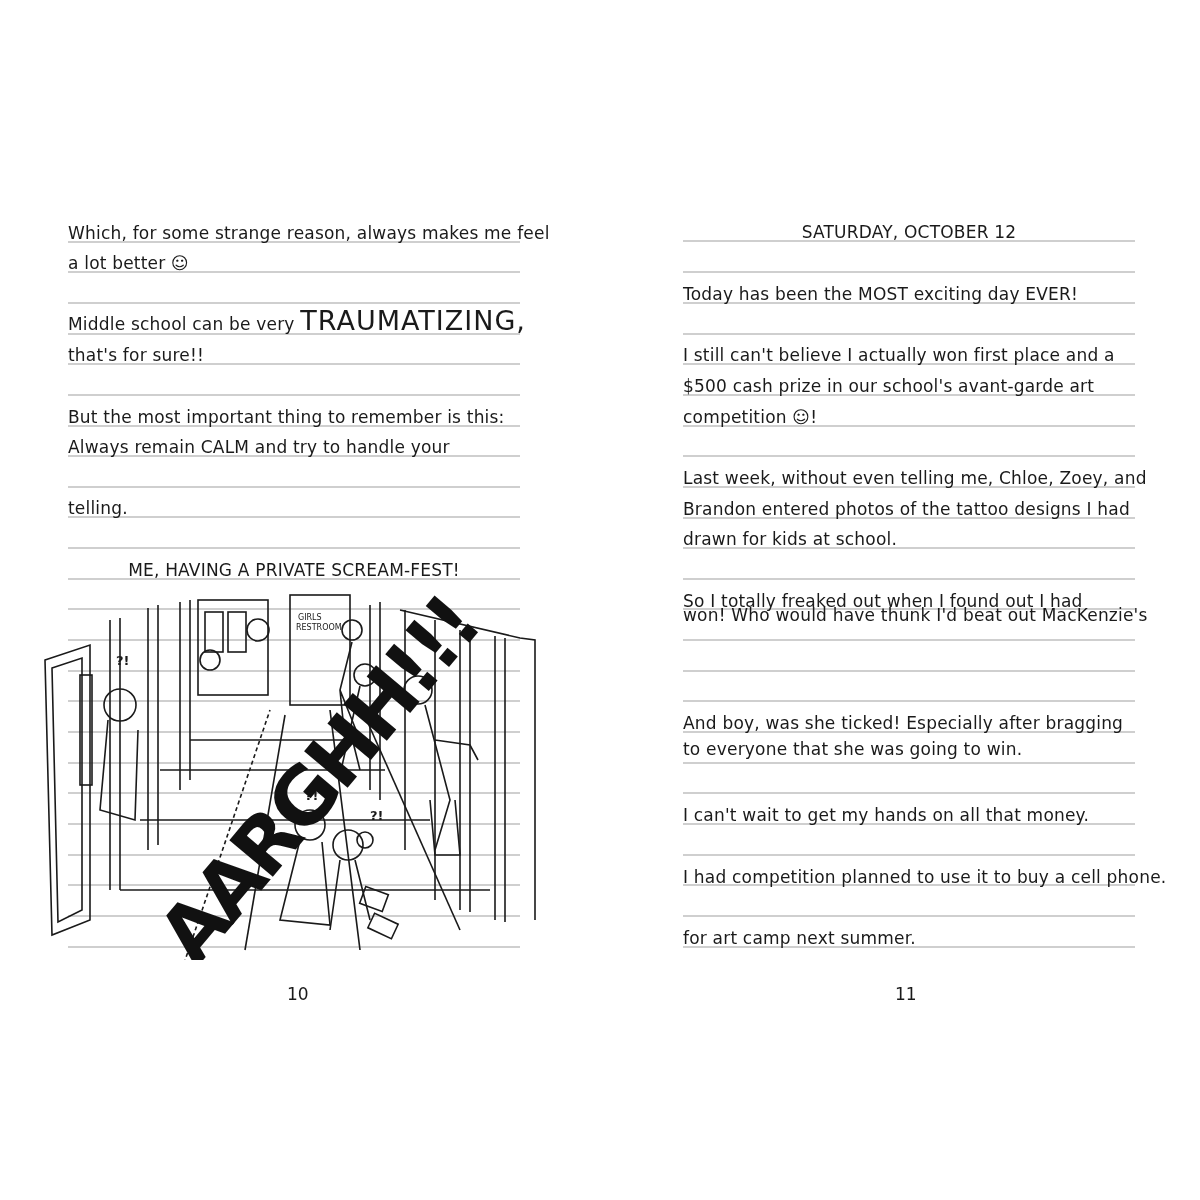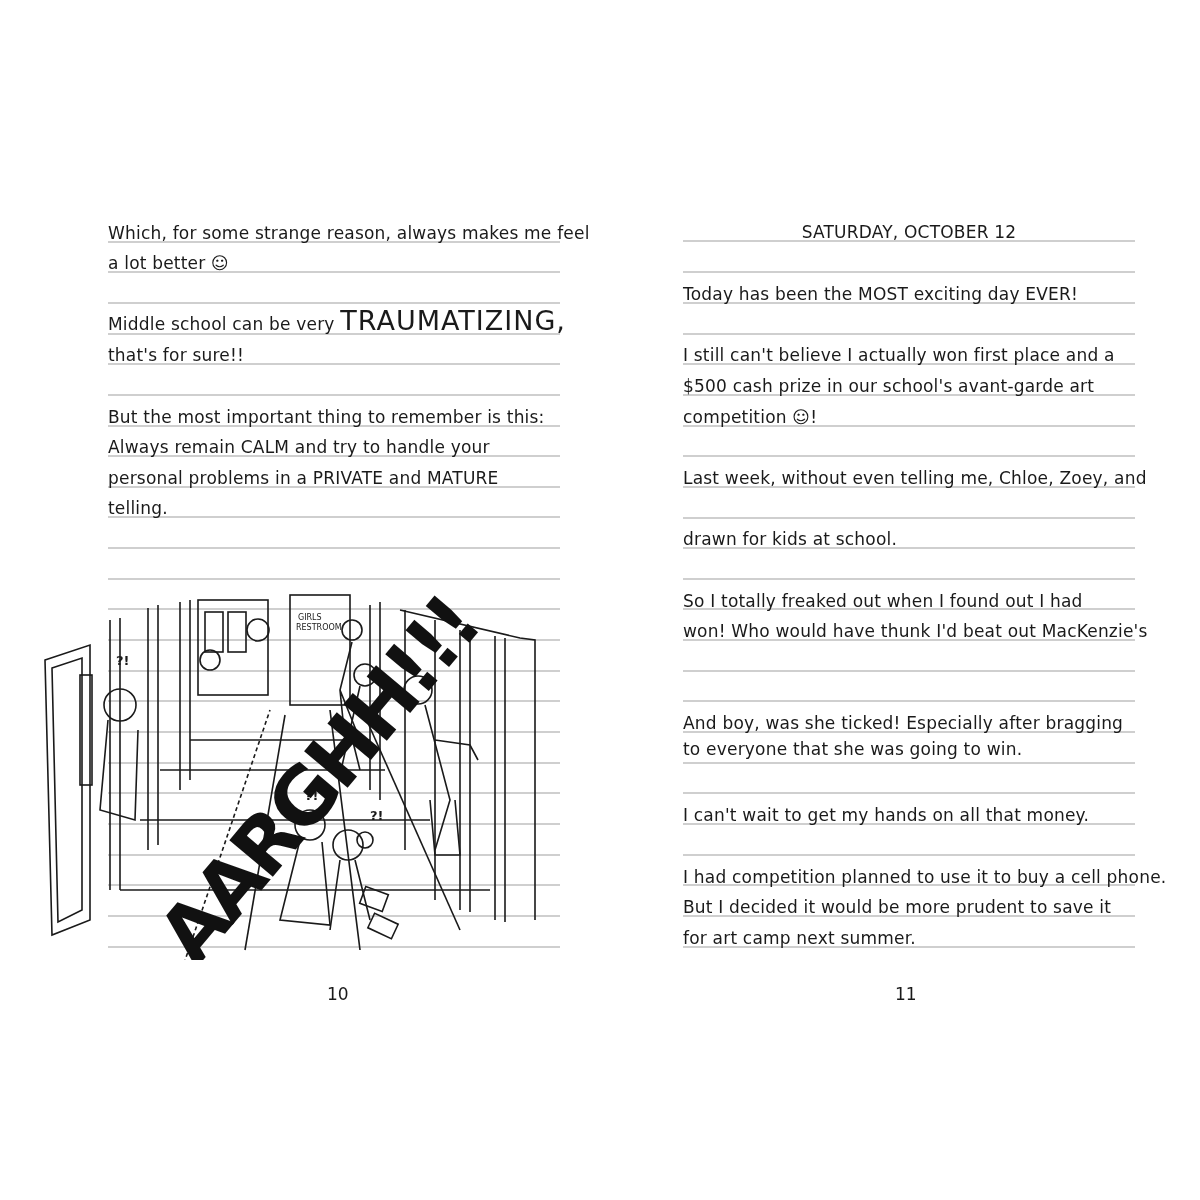--- a/index.html
+++ b/index.html
@@ -1,19 +1,19 @@
 <!DOCTYPE html>
 <html><head>
   <meta charset="utf-8">
   <style>
     html, body { margin: 0; padding: 0; background: #ffffff; }
     body { width: 1200px; height: 1200px; position: relative; overflow: hidden;
            font-family: "DejaVu Sans", sans-serif; color: #1a1a1a; }
     .page { position: absolute; top: 0; height: 1200px; }
-    .page-left { left: 68px; width: 452px; margin-left: 40px; }
+    .page-left { left: 68px; width: 452px; }
     .page-right { left: 683px; width: 452px; }
     .rule { position: absolute; left: 0; right: 0; height: 2px; background: #cfcfcf; }
     .line { position: absolute; left: 0; font-size: 17px; letter-spacing: 0.2px;
             white-space: nowrap; line-height: 22px; color: #1a1a1a;
             font-family: "DejaVu Sans", sans-serif; font-weight: normal; }
     .line.center { left: 0; right: 0; text-align: center; }
     .big { font-size: 27px; letter-spacing: 1px; font-weight: normal; }
     .pagenum { position: absolute; top: 984px; font-size: 17px; font-family: "DejaVu Sans", sans-serif; }
     .illus { position: absolute; left: 40px; top: 590px; width: 500px; height: 370px; }
   </style>
@@ -48,22 +48,22 @@
   <div class="rule" style="top:946px"></div>
 
   <div class="line" style="top:222px">Which, for some strange reason, always makes me feel</div>
   <div class="line" style="top:252px">a lot better ☺</div>
   <div class="line" style="top:310px">
     <span>Middle school can be very </span><span class="big">TRAUMATIZING,</span>
   </div>
   <div class="line" style="top:344px">that's for sure!!</div>
   <div class="line" style="top:406px">But the most important thing to remember is this:</div>
   <div class="line" style="top:436px">Always remain CALM and try to handle your</div>
-  <div class="line" style="top:467px">personal problems in a PRIVATE and MATURE</div>
   <div class="line" style="top:497px">telling.</div>
+  <div class="line center" style="top:559px">ME, HAVING A PRIVATE SCREAM-FEST!</div>
 
   <div class="pagenum" style="left:219px">10</div>
 </div>
 
 <svg class="illus" viewBox="0 0 500 370" xmlns="http://www.w3.org/2000/svg">
   <g stroke="#1a1a1a" stroke-width="1.6" fill="none">
 
     <line x1="135" y1="400" x2="230" y2="120" stroke-dasharray="4,3"></line>
     <line x1="205" y1="360" x2="245" y2="125"></line>
     <line x1="320" y1="360" x2="290" y2="120"></line>
@@ -163,24 +163,24 @@
   <div class="rule" style="top:884px"></div>
   <div class="rule" style="top:915px"></div>
   <div class="rule" style="top:946px"></div>
 
   <div class="line center" style="top:221px">SATURDAY, OCTOBER 12</div>
   <div class="line" style="top:283px">Today has been the MOST exciting day EVER!</div>
   <div class="line" style="top:344px">I still can't believe I actually won first place and a</div>
   <div class="line" style="top:375px">$500 cash prize in our school's avant-garde art</div>
   <div class="line" style="top:406px">competition ☺!</div>
   <div class="line" style="top:467px">Last week, without even telling me, Chloe, Zoey, and</div>
+  <div class="line" style="top:498px">Brandon entered photos of the tattoo designs I had</div>
   <div class="line" style="top:528px">drawn for kids at school.</div>
   <div class="line" style="top:590px">So I totally freaked out when I found out I had</div>
-  <div class="line" style="top:620px">won! Who would have thunk I'd beat out MacKenzie's</div>
+  <div class="line" style="top:604px">won! Who would have thunk I'd beat out MacKenzie's</div>
   <div class="line" style="top:712px">And boy, was she ticked! Especially after bragging</div>
   <div class="line" style="top:738px">to everyone that she was going to win.</div>
   <div class="line" style="top:804px">I can't wait to get my hands on all that money.</div>
   <div class="line" style="top:866px">I had competition planned to use it to buy a cell phone.</div>
-  <div class="line" style="top:896px">But I decided it would be more prudent to save it</div>
   <div class="line" style="top:927px">for art camp next summer.</div>
 
   <div class="pagenum" style="left:212px">11</div>
 </div>
 
 </body></html>

